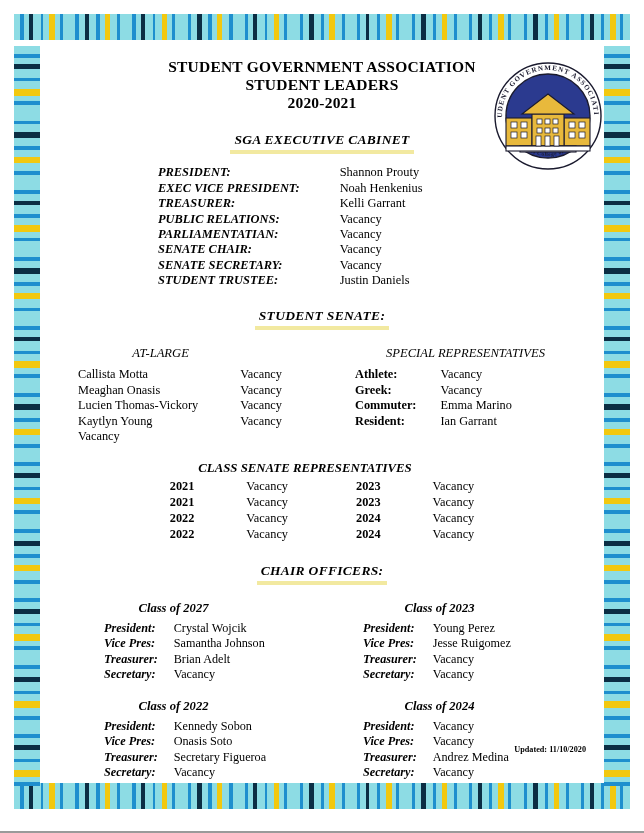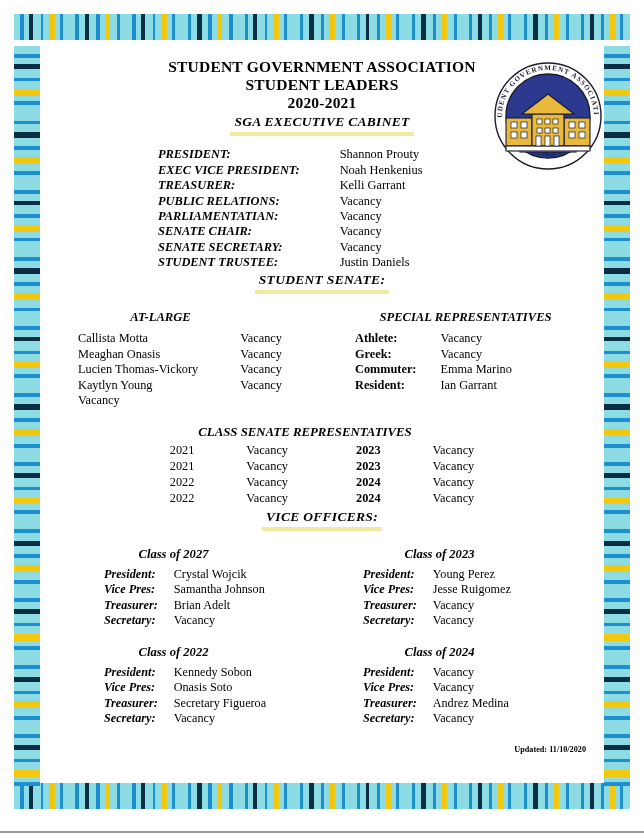--- a/index.html
+++ b/index.html
@@ -74,20 +74,21 @@
   .seal {
     position: absolute;
     right: -6px;
     top: 14px;
     width: 108px;
     height: 108px;
   }
 
   .section-head {
     text-align: center;
+    margin-top: 18px;
     text-decoration: underline;
   }
   .section-head .hl {
     display: inline-block;
     font-style: italic;
     font-weight: bold;
     font-size: 13.5px;
     letter-spacing: .3px;
     padding: 0 4px 2px 4px;
     border-bottom: 4px solid #f2e9a0;
@@ -115,21 +116,21 @@
 
   
   .senate-wrap {
     display: flex;
     margin-top: 16px;
     padding-left: 14px;
   }
   .senate-col { width: 50%; }
   .col-head {
     font-style: italic;
-    font-weight: bold;
+    font-weight: normal;
     font-size: 12.6px;
     text-align: center;
     margin-bottom: 6px;
     white-space: nowrap;
   }
   .col-head.left-head { padding-right: 70px; }
   .col-head.right-head { padding-left: 6px; }
 
   table.rows { border-collapse: collapse; }
   table.rows td {
@@ -158,21 +159,21 @@
     margin: 3px auto 0 auto;
     border-collapse: collapse;
     padding-right: 20px;
   }
   table.csr td {
     font-size: 12.3px;
     line-height: 1.3;
     padding: 0;
     white-space: nowrap;
   }
-  table.csr td.yr { font-weight: normal; padding-right: 52px; margin-top: 46px; }
+  table.csr td.yr { font-weight: bold; padding-right: 52px; margin-top: 46px; }
   table.csr td.v1 { padding-right: 68px; }
   table.csr td.yr2 { font-weight: bold; padding-right: 52px; }
 
   
   .officer-block { display: flex; margin-top: 16px; padding-left: 22px; }
   .officer-col { width: 50%; }
   .class-label {
     font-style: italic;
     font-weight: bold;
     font-size: 12.6px;
@@ -875,21 +876,21 @@
           <tr>
             <td class="yr">2022</td>
             <td class="v1">Vacancy</td>
             <td class="yr2">2024</td>
             <td class="v2">Vacancy</td>
           </tr>
         </tbody>
     </table>
 
     <div class="section-head">
-      <span class="hl">VICE OFFICERS:</span>
+      <span class="hl">CHAIR OFFICERS:</span>
     </div>
 
     <div class="officer-block">
       <div class="officer-col left">
         <div class="class-label">Class of 2027</div>
         <table class="officers">
             <tbody>
               <tr>
                 <td class="t">President:</td>
                 <td class="p">Crystal Wojcik</td>

